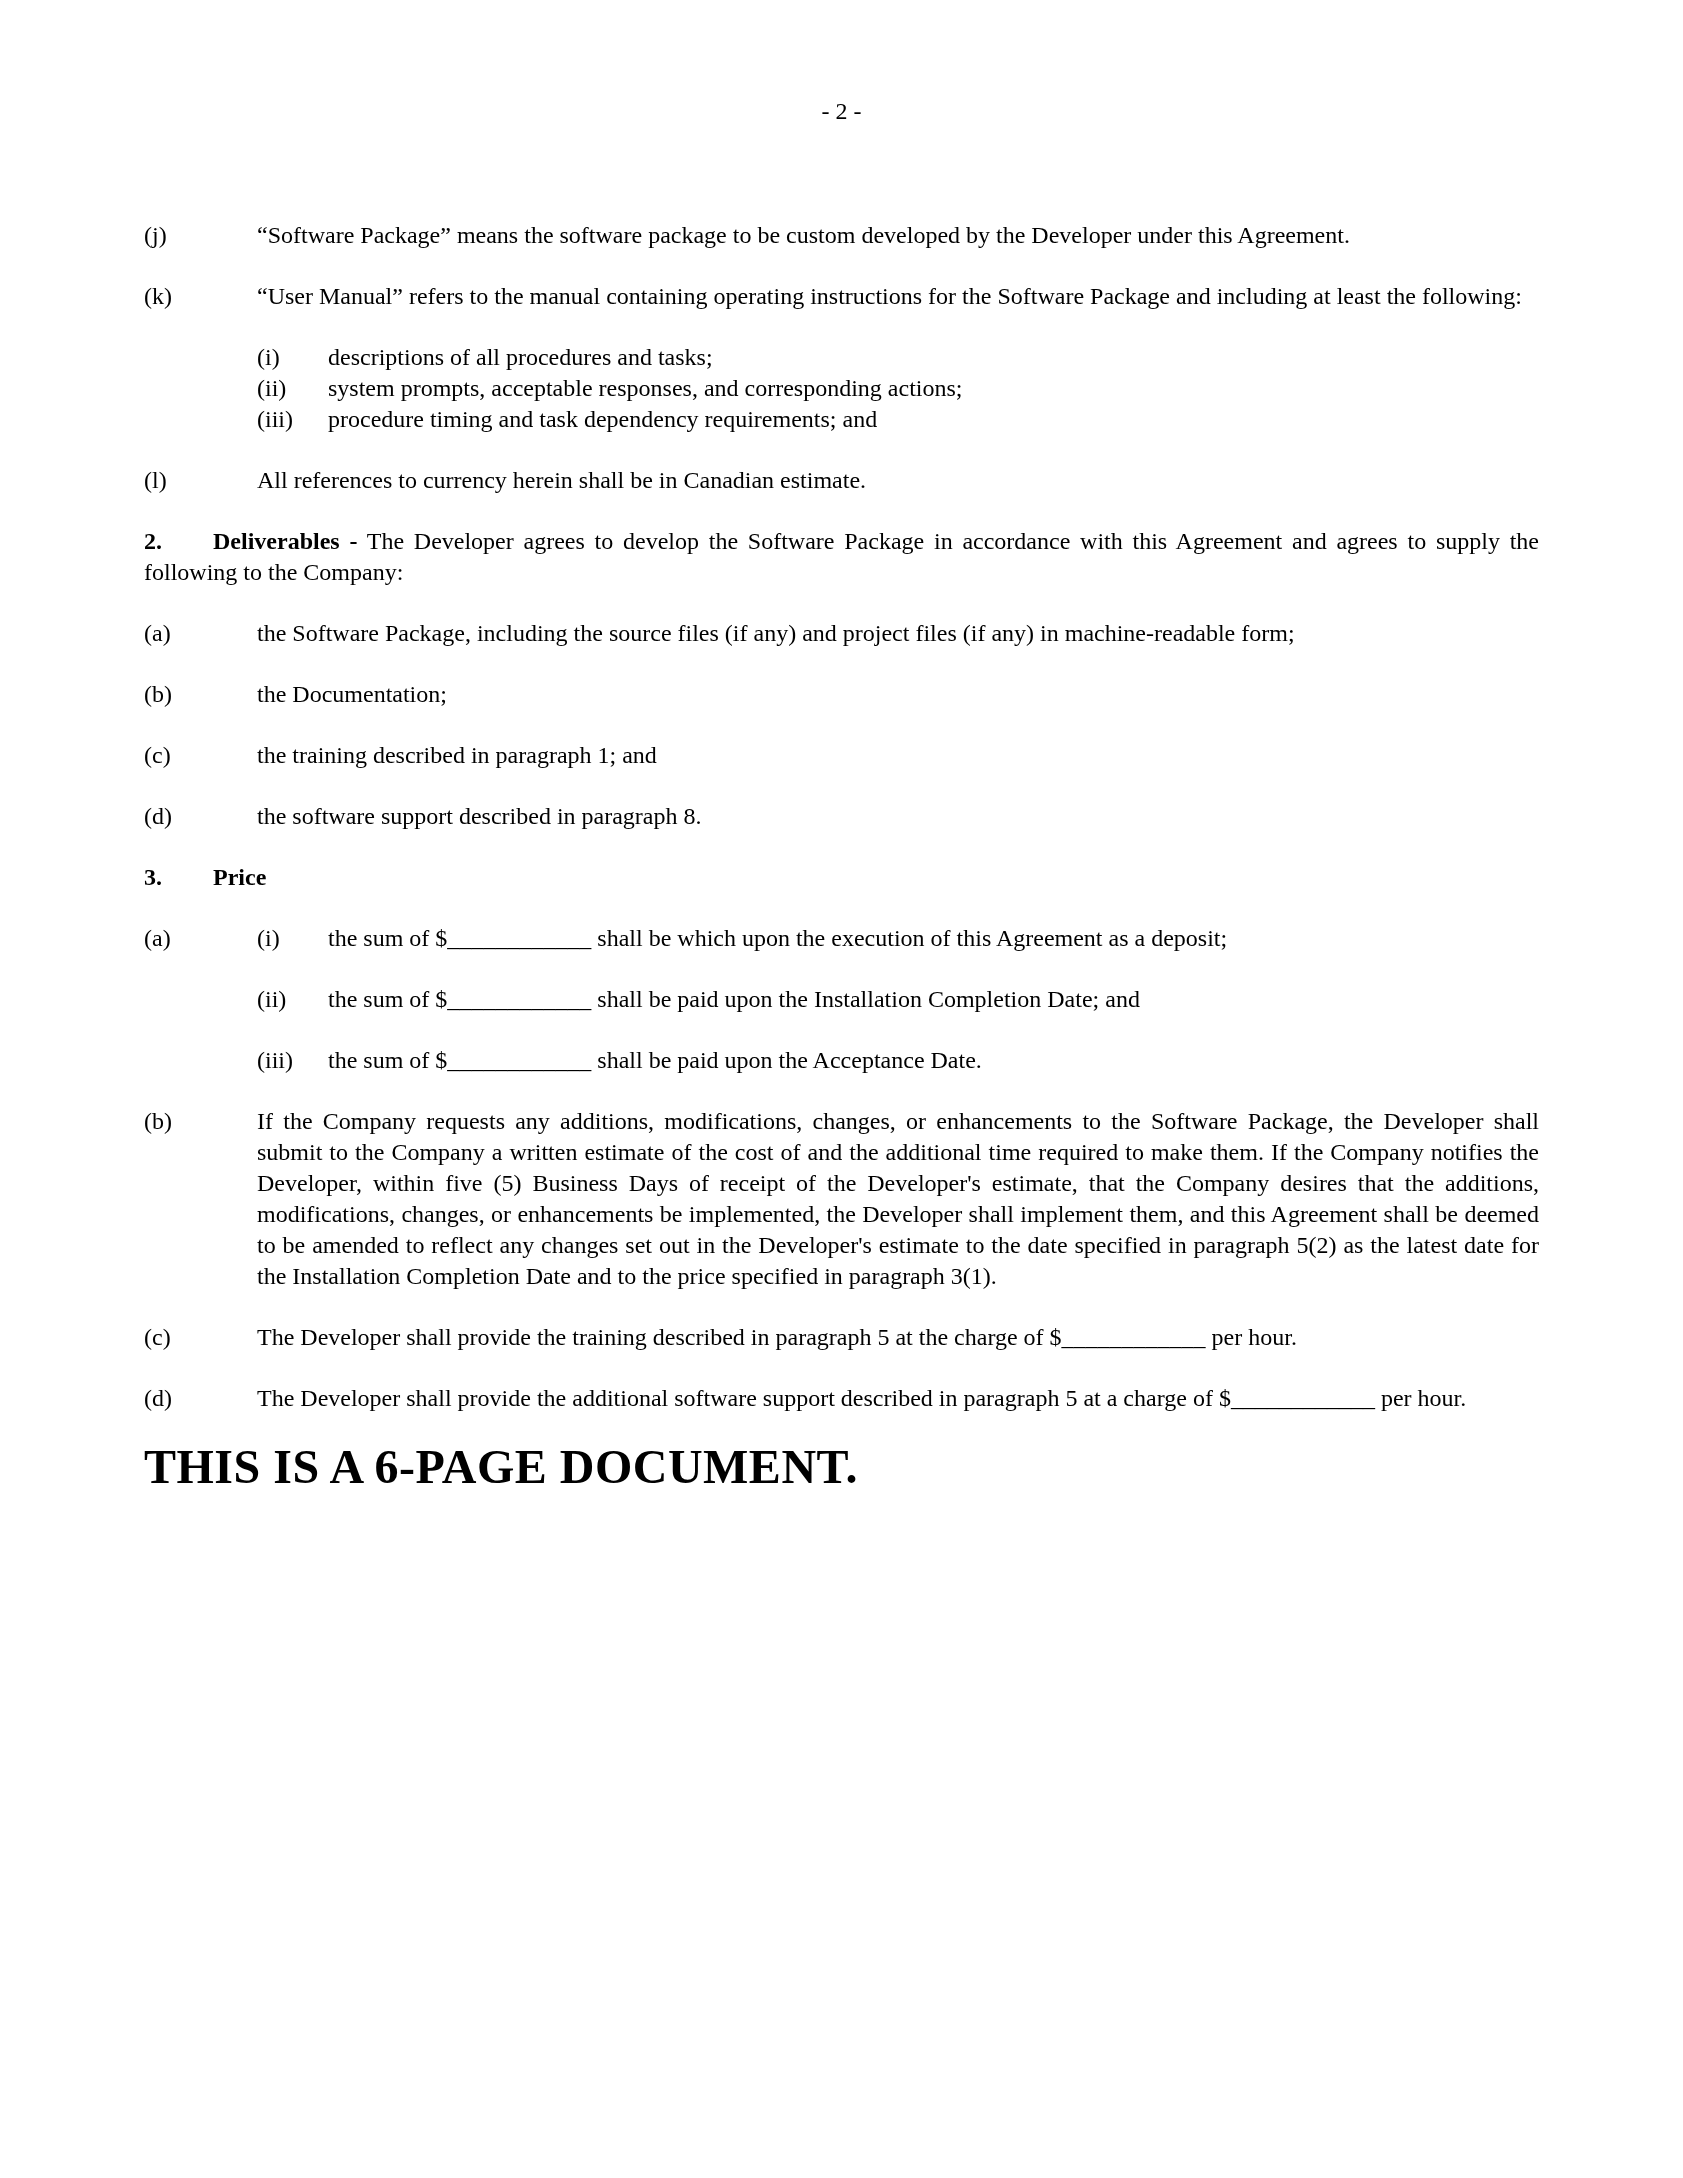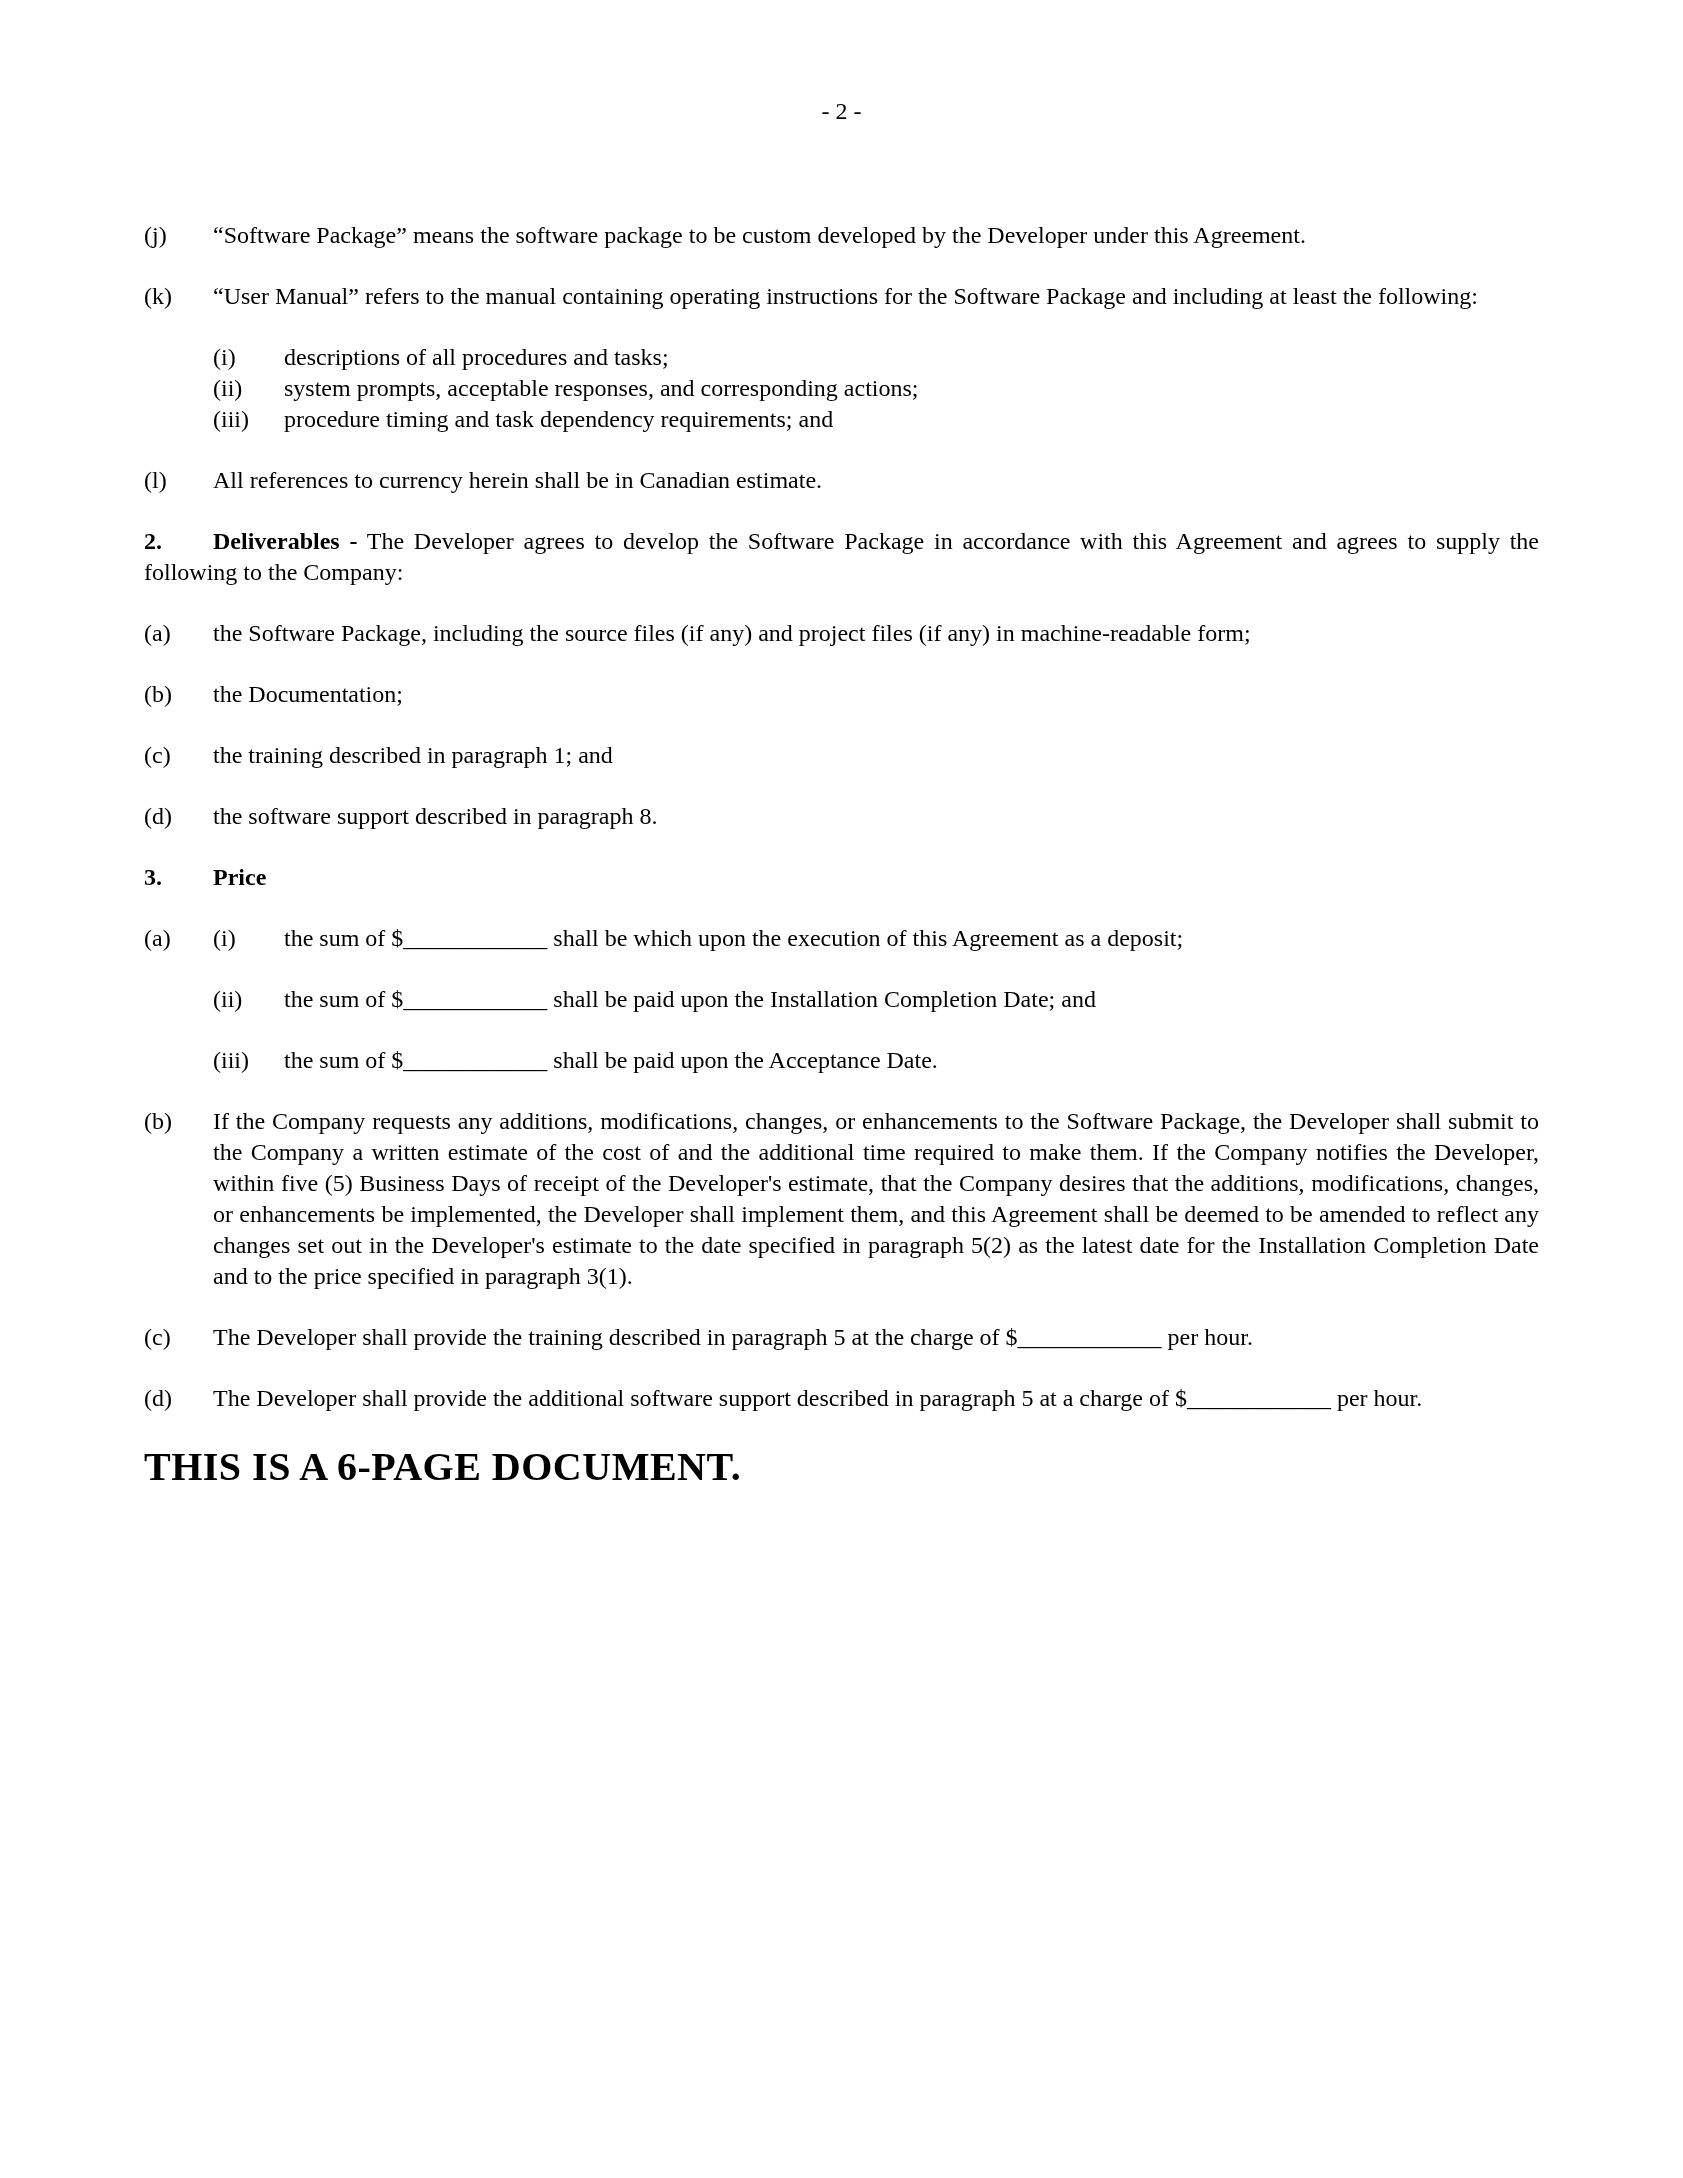--- a/index.html
+++ b/index.html
@@ -23,20 +23,21 @@
   }
   .item {
     display: flex;
     margin-bottom: 30px;
   }
   .item > .label {
     flex: 0 0 69px;
   }
   .item > .body {
     flex: 1 1 auto;
+    margin-left: 44px;
   }
   .just {
     text-align: justify;
   }
   .para-gap {
     margin-bottom: 30px;
   }
   .subitem {
     display: flex;
   }
@@ -54,21 +55,21 @@
   }
   .sec-num {
     display: inline-block;
     width: 69px;
   }
   .bold {
     font-weight: bold;
   }
   .footer-notice {
     font-weight: bold;
-    font-size: 40px;
+    font-size: 48px;
     line-height: 46px;
     letter-spacing: 0.5px;
   }
 </style>
 </head>
 <body>
 
 <div class="page-number">- 2 -</div>
 
 <div class="item">

